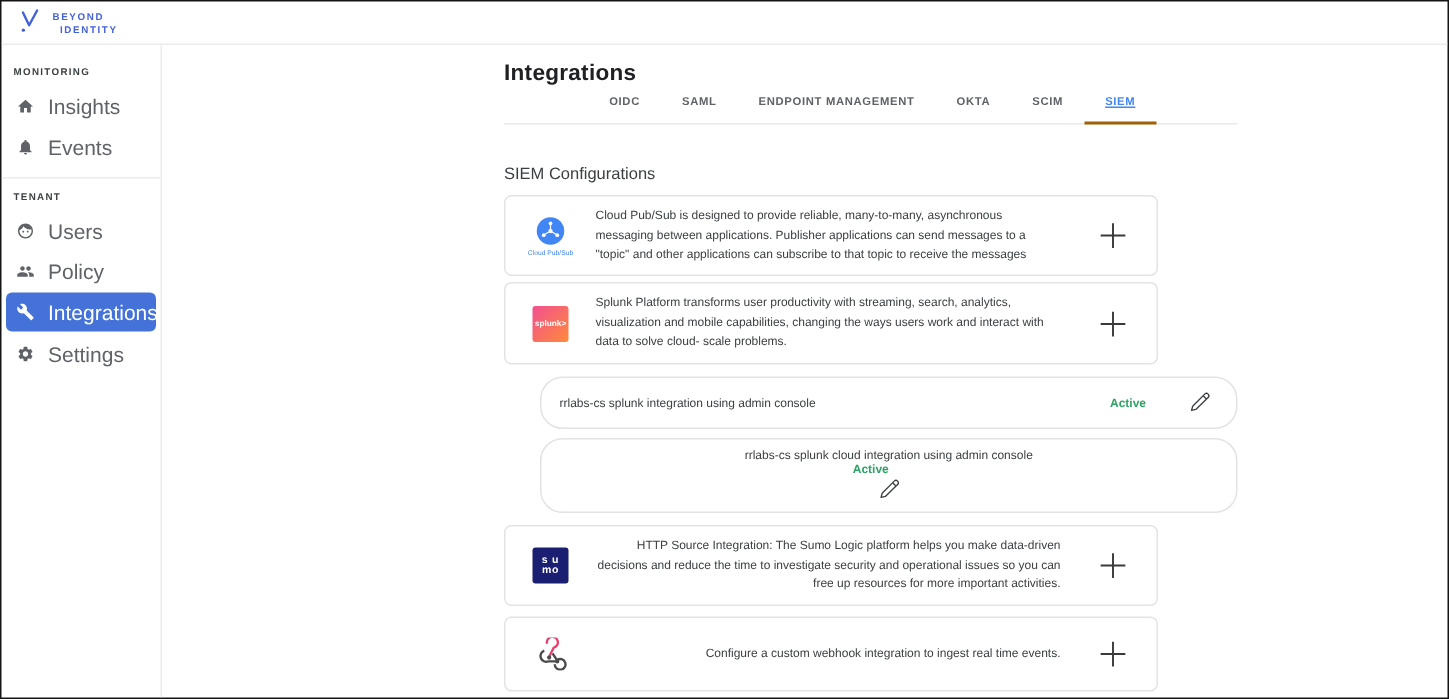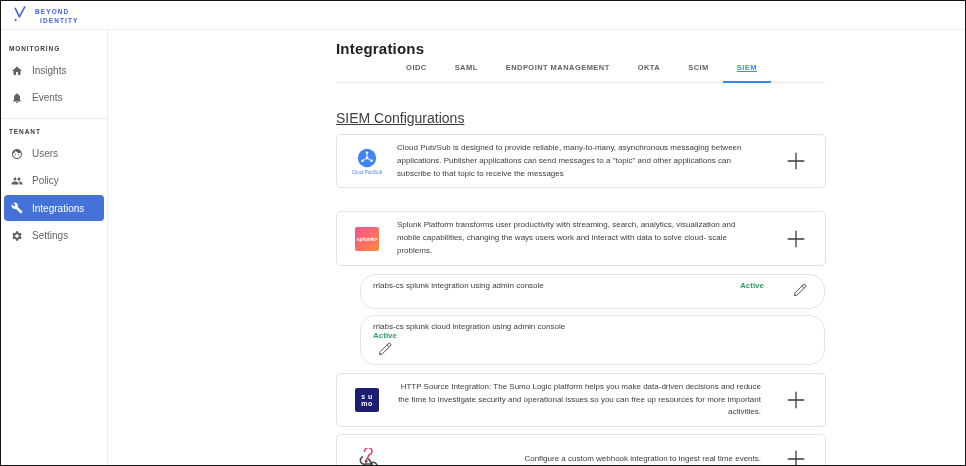--- a/index.html
+++ b/index.html
@@ -11,57 +11,57 @@
   .topbar { height:29px; flex:0 0 auto; border-bottom:1px solid #ececec; display:flex; align-items:center; padding-left:11px; }
   .logo { display:flex; align-items:flex-start; gap:8px; cursor:pointer; }
   .brand-text { display:flex; flex-direction:column; color:#4361d9; font-size:6.5px; font-weight:bold; letter-spacing:1.1px; line-height:1.25; padding-top:3px; }
   .brand-text .l2 { margin-left:5px; }
 
   .body-row { flex:1; display:flex; min-height:0; }
 
   
   .sidebar { width:107px; flex:0 0 auto; border-right:1px solid #ececec; padding-top:6px; }
   .side-label { font-size:6.5px; font-weight:700; color:#3c4043; letter-spacing:.9px; margin:9px 0 5px 8px; }
-  .side-item { display:flex; align-items:center; gap:9px; height:27px; padding-left:10px; color:#5f6368; font-size:10px; cursor:pointer; }
+  .side-item { display:flex; align-items:center; gap:9px; height:27px; padding-left:10px; color:#5f6368; font-size:14px; cursor:pointer; }
   .side-item svg { width:12px; height:12px; fill:#5f6368; flex:0 0 auto; }
   .side-item.active { background:#4472d8; color:#fff; border-radius:4px; margin:1px 3px; padding-left:7px; height:26px; }
   .side-item.active svg { fill:#fff; }
   .side-divider { border-top:1px solid #ececec; margin-top:7px; }
 
   
   .main { flex:1; padding:10px 0 0 228px; }
   .page-title { font-size:15px; font-weight:700; color:#202124; letter-spacing:.2px; }
   .tabs { display:flex; width:489px; border-bottom:1px solid #e9e9e9; padding-left:2px;justify-content:center; }
   .tab { font-size:7.5px; font-weight:700; letter-spacing:.45px; color:#5f6368; padding:6px 14px 9px 14px; cursor:pointer; white-space:nowrap; }
-  .tab.active { color:#4285f4; border-bottom:2px solid #3b82f6; margin-bottom:-1px;text-decoration:underline; }
-
-  .section-title { margin-top:27px; font-size:14px; font-weight:500; color:#3c4043;text-decoration:underline; }
-
-  .card { width:490px; border:1px solid #e3e3e3; border-radius:5px; background:#fff; display:flex; align-items:center; padding:7px 10px; }
+  .tab.active { color:#4285f4; border-bottom:2px solid #a16207; margin-bottom:-1px;text-decoration:underline; }
+
+  .section-title { margin-top:27px; font-size:11px; font-weight:500; color:#3c4043; }
+
+  .card { width:436px; border:1px solid #e3e3e3; border-radius:5px; background:#fff; display:flex; align-items:center; padding:7px 10px; }
   .card.c1 { margin-top:8px; min-height:52px; }
-  .card.c2 { margin-top:23px; min-height:54px; }
+  .card.c2 { margin-top:4px; min-height:54px; }
   .card.c3 { margin-top:8px; min-height:54px;text-align:right; }
   .card.c4 { margin-top:7px; min-height:50px;text-align:right; }
   .icon-col { width:40px; flex:0 0 auto; display:flex; flex-direction:column; align-items:center; gap:2px; }
   .card-desc { flex:1; font-size:8px; color:#3c4043; line-height:1.6; padding:0 16px 0 10px; }
   .add-btn { width:38px; flex:0 0 auto; display:flex; align-items:center; justify-content:center; cursor:pointer; }
   .add-btn svg { width:22px; height:22px; stroke:#3a3a3a; stroke-width:1.4; }
 
   
   .pubsub-circle { width:20px; height:20px; }
   .pubsub-label { font-size:4.5px; color:#4285f4; white-space:nowrap; }
   .splunk-sq { width:24px; height:24px; border-radius:2px; background:linear-gradient(135deg,#f2508f 0%,#ff8a3c 100%);
                color:#fff; font-size:5.5px; font-weight:700; display:flex; align-items:center; justify-content:center; }
   .sumo-sq { width:24px; height:24px; border-radius:2px; background:#1a1f71; color:#fff; font-size:7px; font-weight:700;
              display:flex; flex-direction:column; align-items:center; justify-content:center; line-height:1.05; letter-spacing:.5px; }
   .webhook-svg { width:22px; height:22px; }
 
   
   .sub-card { width:465px; margin-left:24px; border:1px solid #e3e3e3; border-radius:15px; background:#fff;
-              display:flex; align-items:flex-start; padding:6px 12px; min-height:35px; }
+              display:flex; align-items:center; padding:6px 12px; min-height:35px; }
   .sub-card.r1 { margin-top:8px; }
   .sub-card.r2 { margin-top:6px;flex-direction:column; }
   .sub-name { flex:1; font-size:8px; color:#3c4043; }
   .status { font-size:8px; font-weight:700; color:#2fa365; margin-right:24px; }
   .edit-btn { width:24px; display:flex; align-items:center; justify-content:center; cursor:pointer; }
   .edit-btn svg { width:18px; height:18px; fill:none; stroke:#3c4043; stroke-width:1.2; stroke-linejoin:round; }
 </style>
 </head>
 <body>
 

